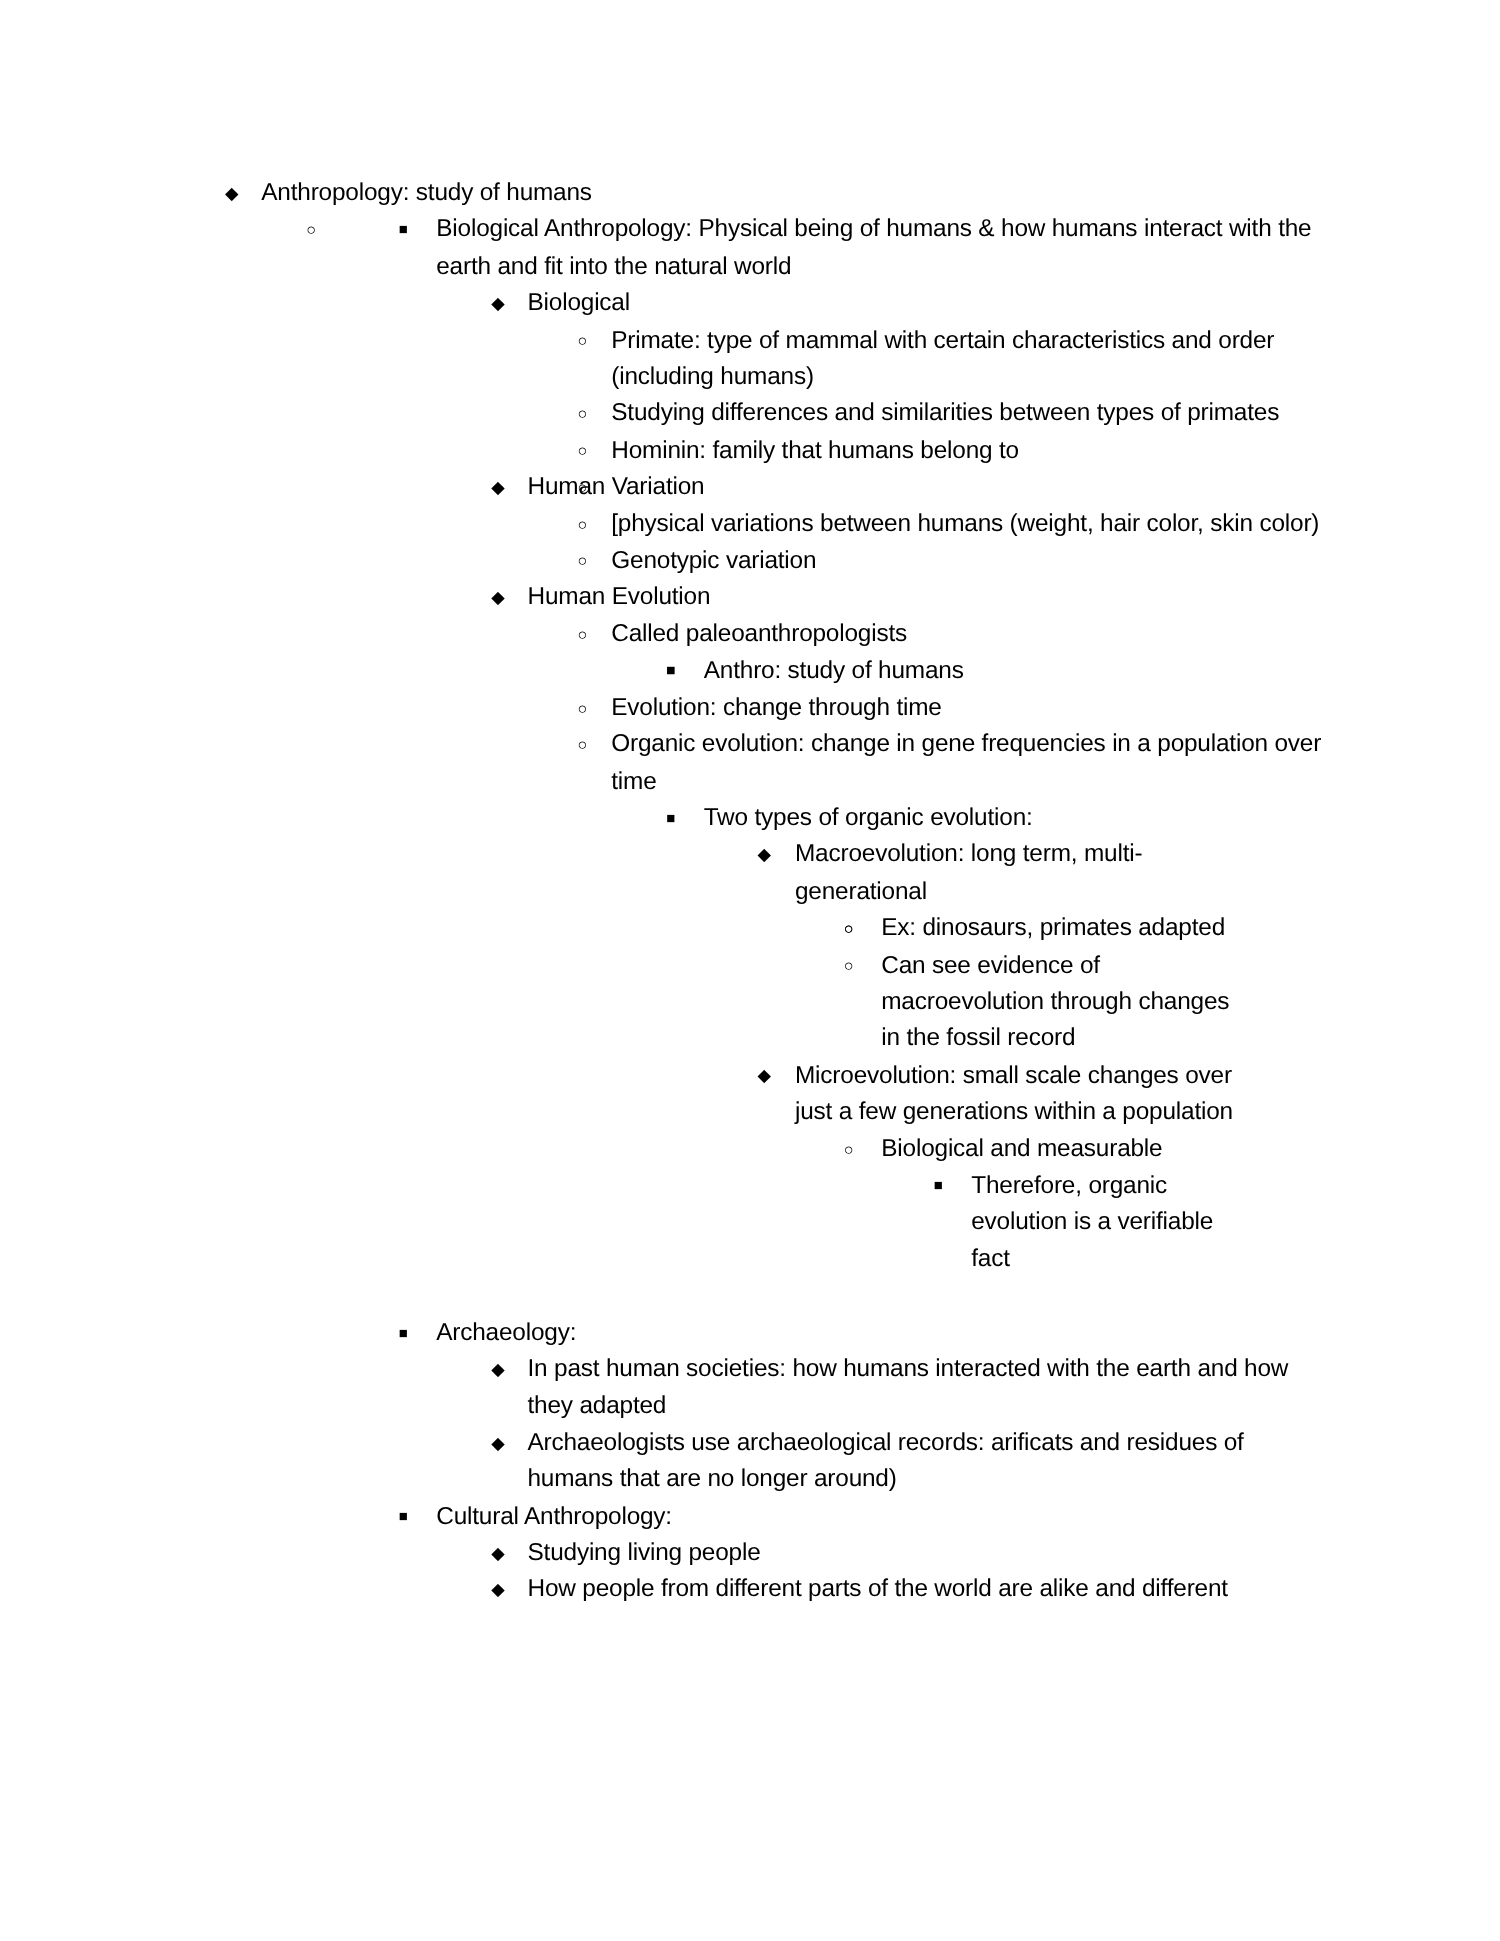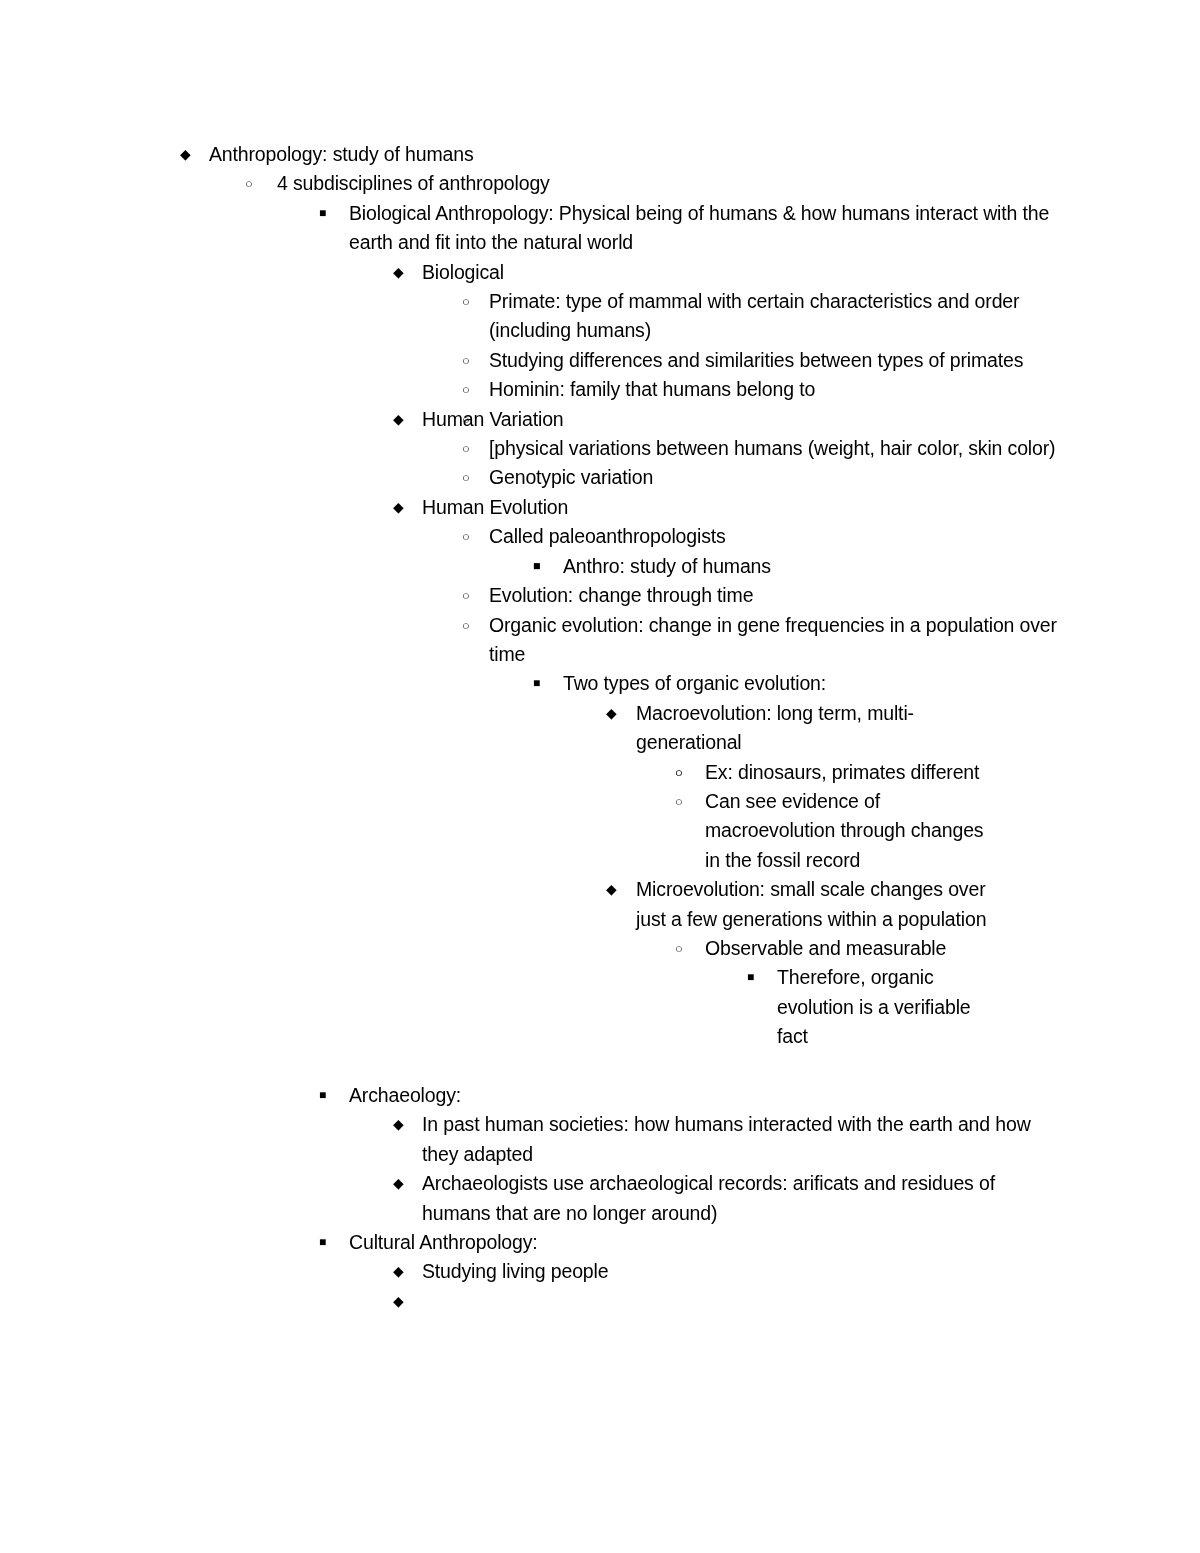--- a/index.html
+++ b/index.html
@@ -86,21 +86,20 @@
 <body>
 
 <div class="page">
   <div class="outline" id="outline-root">
       <div class="li lvl1">
         <span class="bullet b-diamond">◆</span>
         <span class="txt">Anthropology: study of humans</span>
       </div>
       <div class="li lvl2">
         <span class="bullet b-circle">○</span>
-        <span class="txt">4 subdisciplines of anthropology</span>
       </div>
       <div class="li lvl3">
         <span class="bullet b-square">■</span>
         <span class="txt">Biological Anthropology: Physical being of humans &amp; how humans interact with the earth and fit into the natural world</span>
       </div>
       <div class="li lvl4">
         <span class="bullet b-diamond">◆</span>
         <span class="txt">Biological</span>
       </div>
       <div class="li lvl5">
@@ -159,33 +158,33 @@
       </div>
       <div class="li lvl7 w-narrow">
         <span class="bullet b-diamond">◆</span>
         <span class="txt">Macroevolution: long term, multi-generational</span>
       </div>
       <div class="li lvl8 w-narrow">
         <span class="bullet b-circle">○</span>
       </div>
       <div class="li lvl8 w-narrow">
         <span class="bullet b-circle">○</span>
-        <span class="txt">Ex: dinosaurs, primates different</span>
+        <span class="txt">Ex: dinosaurs, primates adapted</span>
       </div>
       <div class="li lvl8 w-narrow">
         <span class="bullet b-circle">○</span>
         <span class="txt">Can see evidence of macroevolution through changes in the fossil record</span>
       </div>
       <div class="li lvl7 w-narrow">
         <span class="bullet b-diamond">◆</span>
         <span class="txt">Microevolution: small scale changes over just a few generations within a population</span>
       </div>
       <div class="li lvl8 w-narrow">
         <span class="bullet b-circle">○</span>
-        <span class="txt">Observable and measurable</span>
+        <span class="txt">Biological and measurable</span>
       </div>
       <div class="li lvl9 w-narrow">
         <span class="bullet b-square">■</span>
         <span class="txt">Therefore, organic evolution is a verifiable fact</span>
       </div>
       <div class="spacer"></div>
       <div class="li lvl3">
         <span class="bullet b-square">■</span>
         <span class="txt">Archaeology:</span>
       </div>
@@ -200,15 +199,16 @@
       <div class="li lvl3">
         <span class="bullet b-square">■</span>
         <span class="txt">Cultural Anthropology:</span>
       </div>
       <div class="li lvl4">
         <span class="bullet b-diamond">◆</span>
         <span class="txt">Studying living people</span>
       </div>
       <div class="li lvl4">
         <span class="bullet b-diamond">◆</span>
+        <span class="txt">How people from different parts of the world are alike and different</span>
       </div>
     </div>
 </div>
 
 </body></html>

